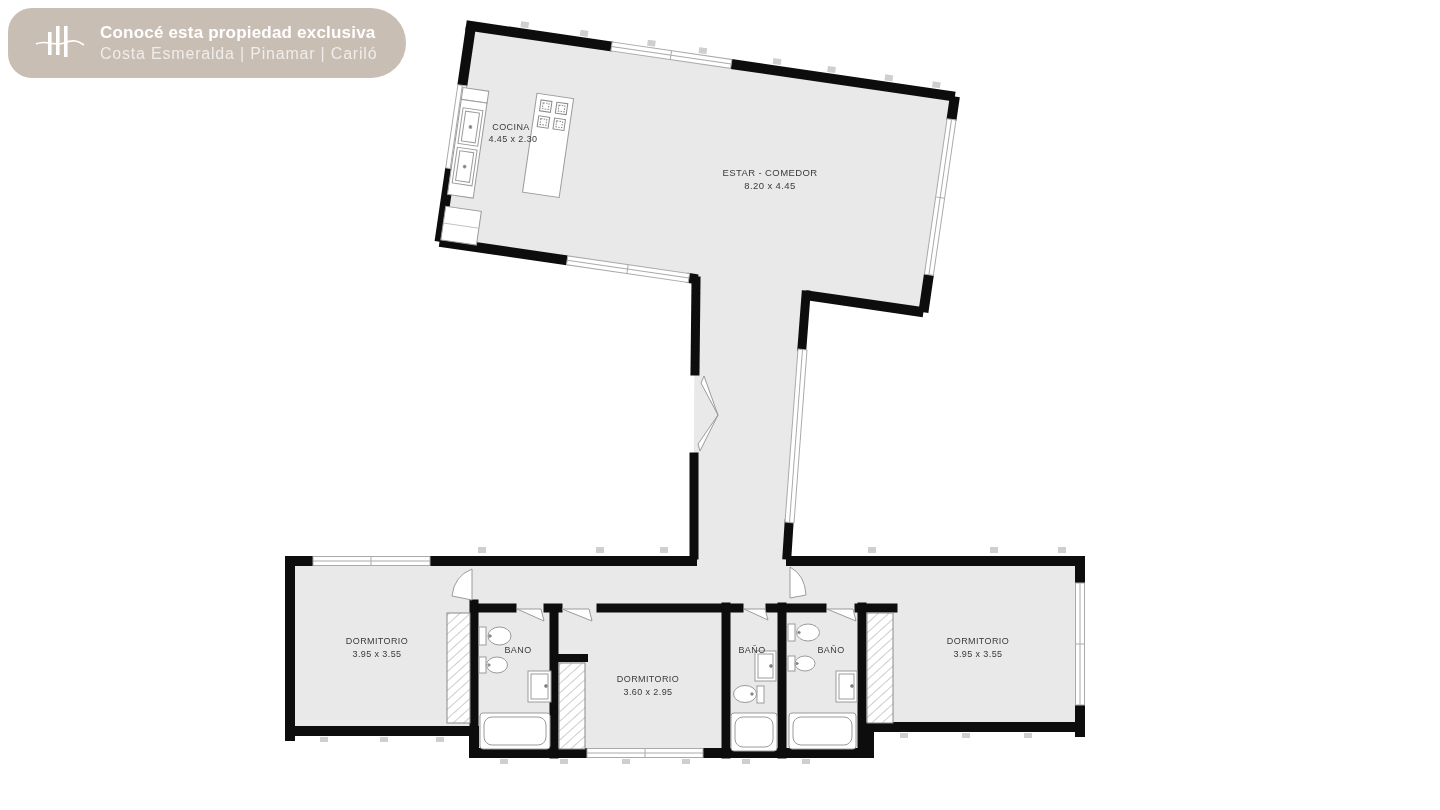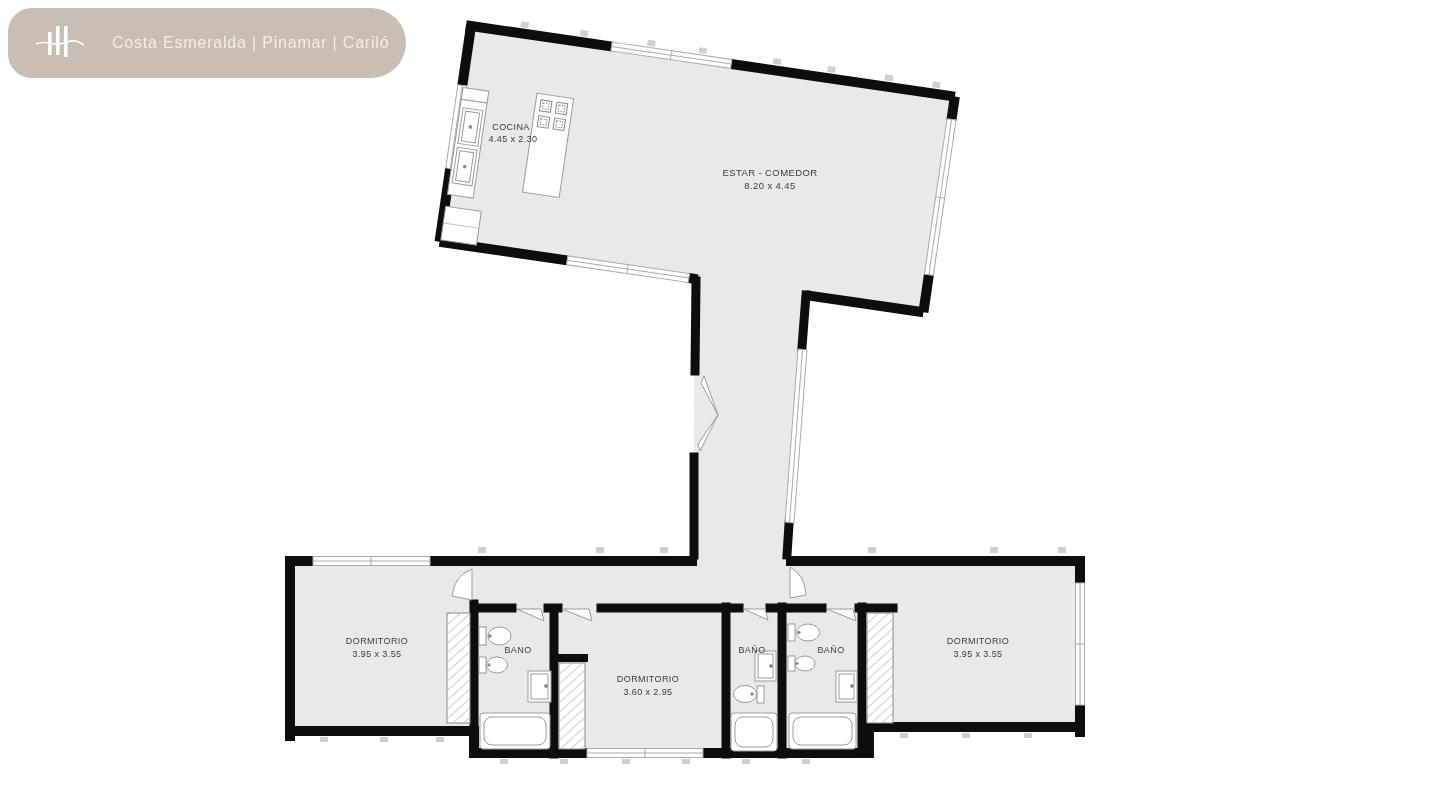--- a/index.html
+++ b/index.html
@@ -4,39 +4,40 @@
 <style>
   html,body{margin:0;padding:0;background:#ffffff;width:1440px;height:810px;overflow:hidden;
             font-family:"Liberation Sans", sans-serif;}
   .stage{position:relative;width:1440px;height:810px;background:#fff;}
   .banner{position:absolute;left:8px;top:8px;width:398px;height:70px;background:#c8beb4;
           border-radius:26px 38px 38px 26px;display:flex;align-items:center;box-sizing:border-box;
           padding-left:26px;}
   .banner .logo{width:52px;height:48px;flex:0 0 auto;margin-right:14px;}
   .banner .txt{display:flex;flex-direction:column;justify-content:center;line-height:1.25;}
   .banner .title{color:#ffffff;font-weight:bold;font-size:17px;letter-spacing:.2px;white-space:nowrap;}
-  .banner .subtitle{color:rgba(255,255,255,.72);font-size:16px;letter-spacing:.8px;white-space:nowrap;margin-left:12px;}
+  .banner .subtitle{color:rgba(255,255,255,.72);font-size:16px;letter-spacing:.8px;white-space:nowrap;}
   svg text{fill:#3a3a3a;font-family:"Liberation Sans", sans-serif;letter-spacing:.4px;}
   .roomlbl{font-size:9px;}
   .roomlbl-big{font-size:9.5px;}
 </style>
 </head>
 <body>
 
 <div class="stage">
 
   
   <div class="banner">
     <svg class="logo" viewBox="0 0 52 48">
       <rect x="14" y="13" width="3.6" height="23" fill="#ffffff"></rect>
       <rect x="22" y="7" width="3.6" height="29" fill="#ffffff"></rect>
       <rect x="30" y="7" width="3.6" height="31" fill="#ffffff"></rect>
       <path d="M2,25 C12,20 20,28 30,24 S44,22 50,26" fill="none" stroke="#ffffff" stroke-width="1.6"></path>
     </svg>
     <div class="txt">
+      <div class="title">Conocé esta propiedad exclusiva</div>
       <div class="subtitle">Costa Esmeralda | Pinamar | Cariló</div>
     </div>
   </div>
 
   
   <svg width="1440" height="810" viewBox="0 0 1440 810">
     <defs>
       <pattern id="hatch" patternUnits="userSpaceOnUse" width="7" height="7" patternTransform="rotate(48)">
         <rect width="7" height="7" fill="#ffffff"></rect>
         <line x1="0" y1="0" x2="0" y2="7" stroke="#9b9b9b" stroke-width="1"></line>

